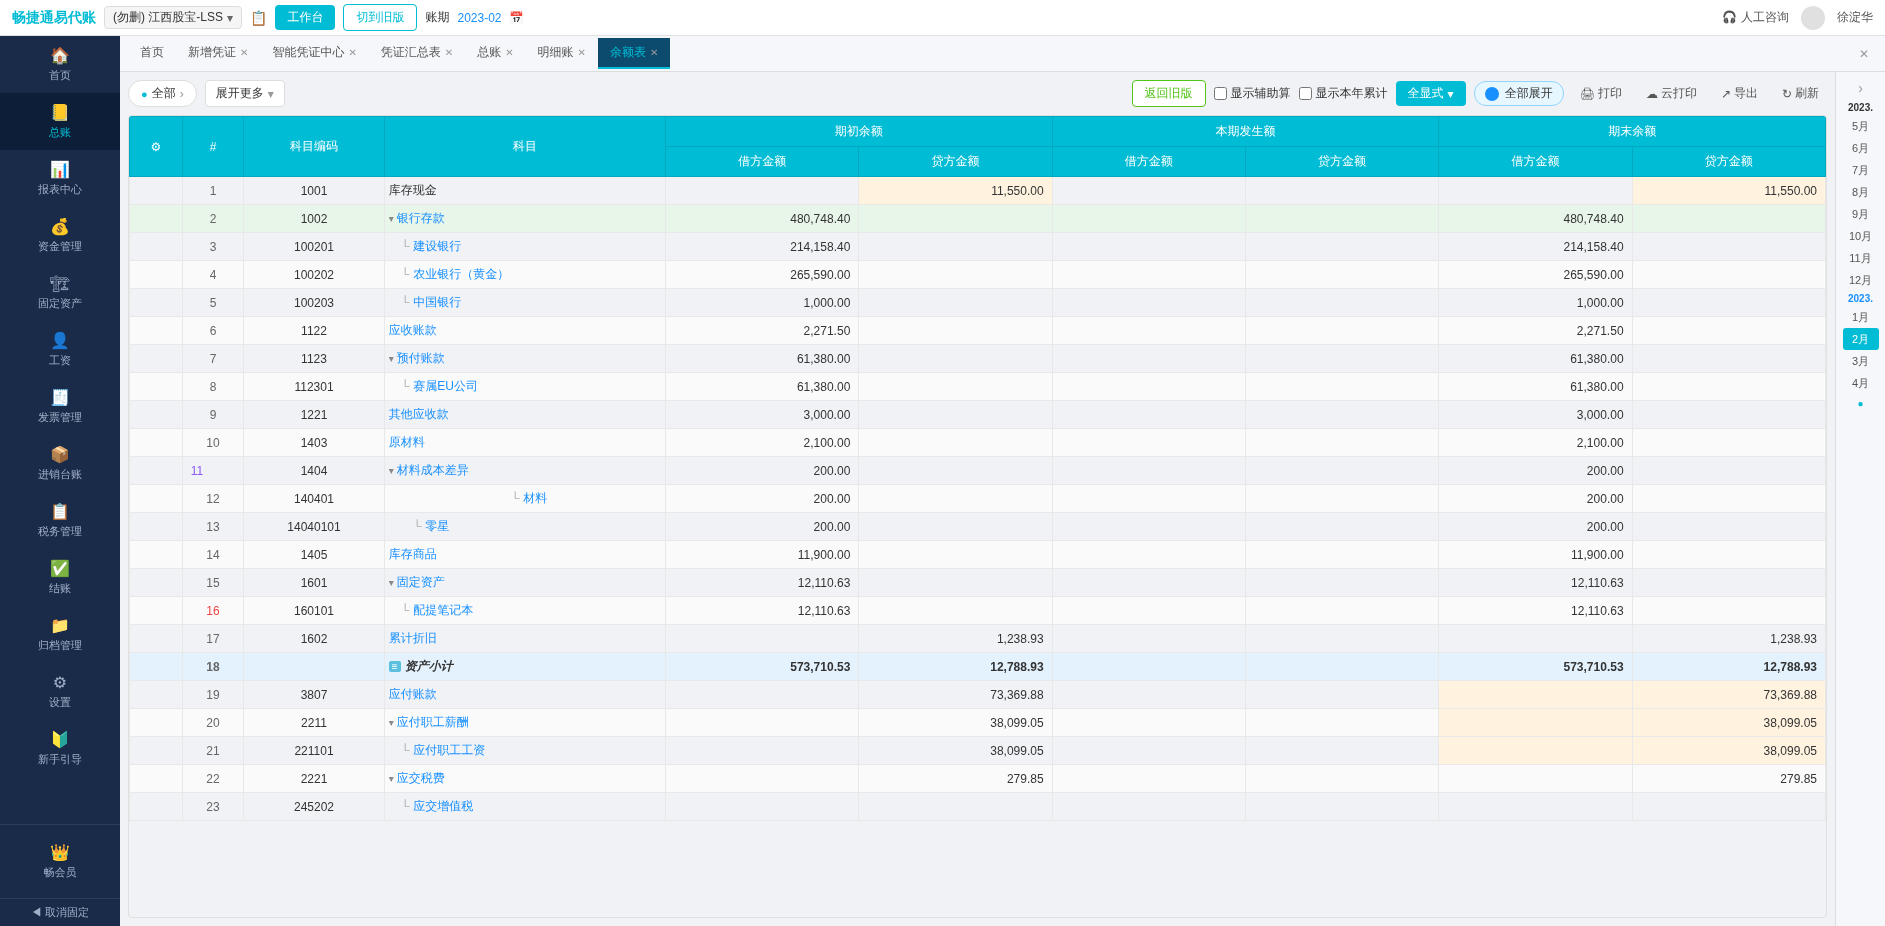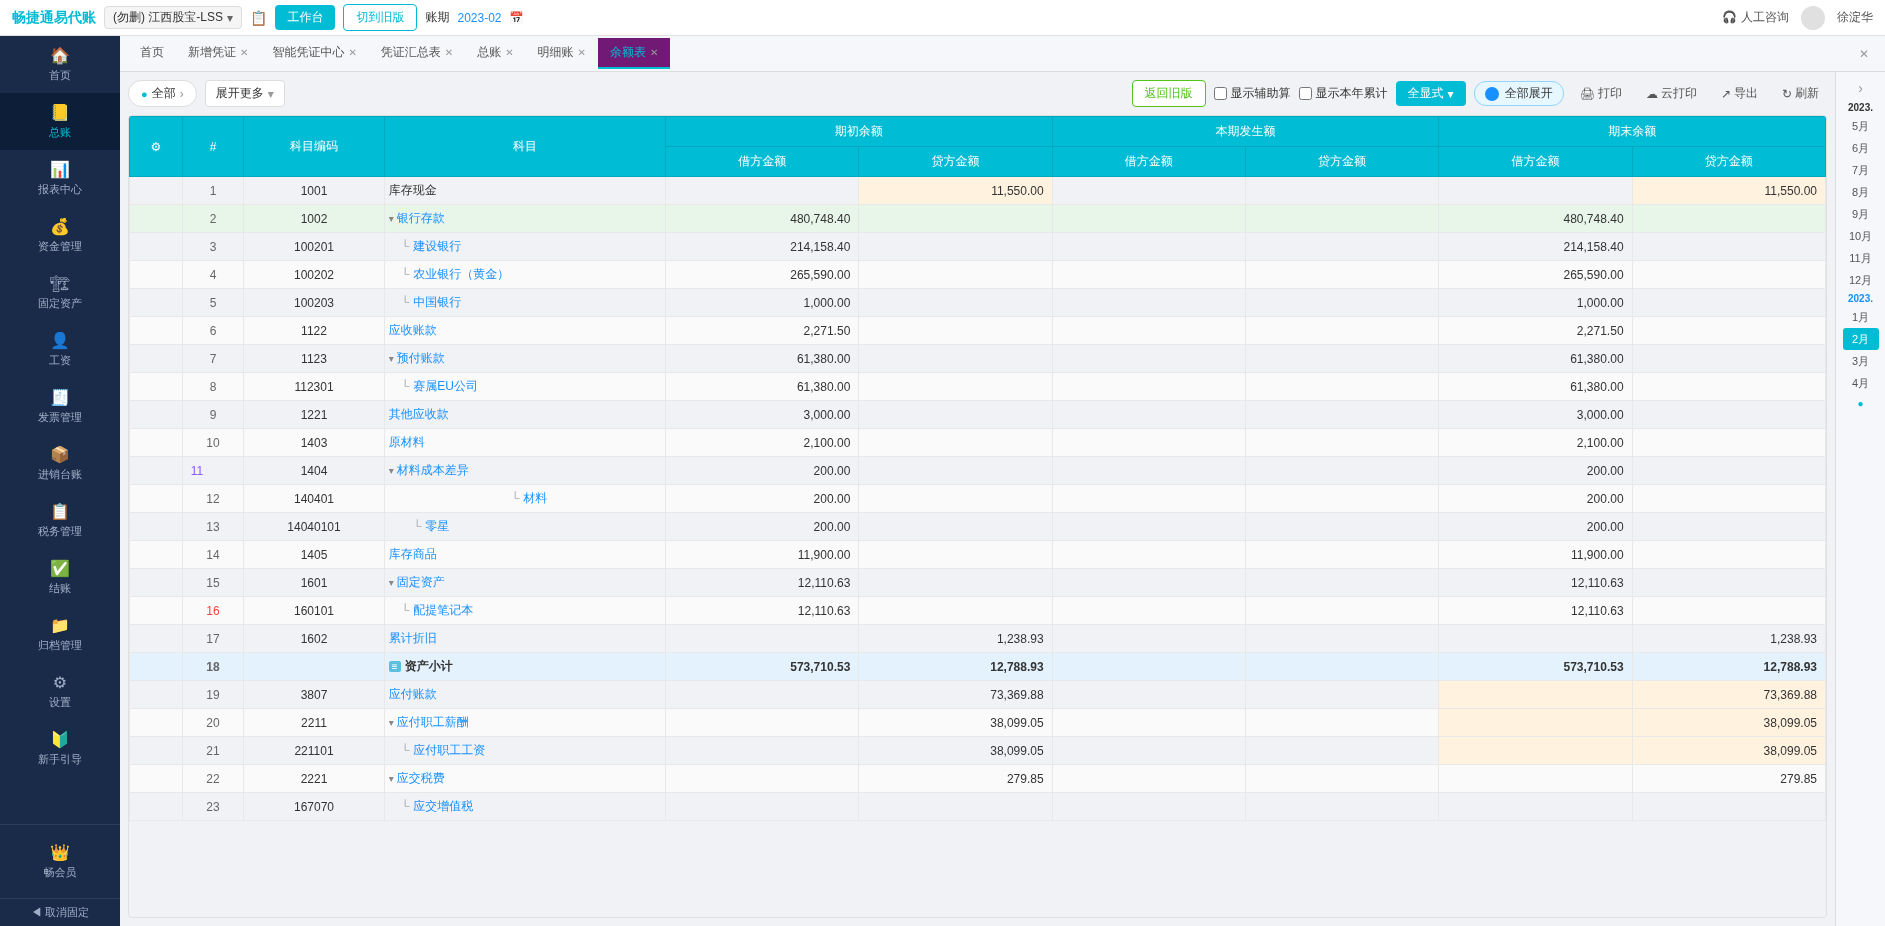--- a/index.html
+++ b/index.html
@@ -181,21 +181,21 @@
         <span class="close-btn">✕</span>
       </div>
       <div class="tab-item">
         <span>总账</span>
         <span class="close-btn">✕</span>
       </div>
       <div class="tab-item">
         <span>明细账</span>
         <span class="close-btn">✕</span>
       </div>
-      <div class="tab-item active" style="background:#701a75;border-bottom:2px solid #00bcd4;color:#00bcd4;">
+      <div class="tab-item active" style="background:#0c4a6e;border-bottom:2px solid #00bcd4;color:#00bcd4;">
         <span>余额表</span>
         <span class="close-btn">✕</span>
       </div>
       <div class="spacer"></div>
       <span style="cursor:pointer;color:#999;padding:0 8px;">✕</span>
     </div>
 
     <div class="inner-content">
 
       <div class="main-panel">
@@ -470,21 +470,21 @@
                   <td style="text-align: right; padding-right: 8px;">1,238.93</td>
                   <td style="text-align: right; padding-right: 8px;"></td>
                   <td style="text-align: right; padding-right: 8px;"></td>
                   <td style="text-align: right; padding-right: 8px;"></td>
                   <td style="text-align: right; padding-right: 8px;">1,238.93</td>
                 </tr>
                 <tr style="background: rgb(227, 242, 253); font-weight: bold;">
                   <td style="color: rgb(204, 204, 204); text-align: center;"></td>
                   <td style="text-align: center; color: rgb(102, 102, 102);">18</td>
                   <td style="text-align: center;"></td>
-                  <td style="text-align: left; padding-left: 4px;"><span style="background:#5bc0de;color:#fff;border-radius:2px;padding:0 3px;margin-right:4px;font-size:10px;">≡</span>资产小计</td>
+                  <td style="text-align: left; padding-left: 4px; font-style: italic;"><span style="background:#5bc0de;color:#fff;border-radius:2px;padding:0 3px;margin-right:4px;font-size:10px;">≡</span>资产小计</td>
                   <td style="text-align: right; padding-right: 8px;">573,710.53</td>
                   <td style="text-align: right; padding-right: 8px;">12,788.93</td>
                   <td style="text-align: right; padding-right: 8px;"></td>
                   <td style="text-align: right; padding-right: 8px;"></td>
                   <td style="text-align: right; padding-right: 8px;">573,710.53</td>
                   <td style="text-align: right; padding-right: 8px;">12,788.93</td>
                 </tr>
                 <tr>
                   <td style="color: rgb(204, 204, 204); text-align: center;"></td>
                   <td style="text-align: center; color: rgb(102, 102, 102);">19</td>
@@ -529,21 +529,21 @@
                   <td style="text-align: right; padding-right: 8px;"></td>
                   <td style="text-align: right; padding-right: 8px;">279.85</td>
                   <td style="text-align: right; padding-right: 8px;"></td>
                   <td style="text-align: right; padding-right: 8px;"></td>
                   <td style="text-align: right; padding-right: 8px;"></td>
                   <td style="text-align: right; padding-right: 8px;">279.85</td>
                 </tr>
                 <tr>
                   <td style="color: rgb(204, 204, 204); text-align: center;"></td>
                   <td style="text-align: center; color: rgb(102, 102, 102);">23</td>
-                  <td style="text-align: center;">167070</td>
+                  <td style="text-align: center;">245202</td>
                   <td style="text-align: left; padding-left: 16px;"><span style="color:#aaa;margin-right:4px;">└</span><a class="name-link" style="color:#1890ff;cursor:pointer;text-decoration:none;">应交增值税</a></td>
                   <td style="text-align: right; padding-right: 8px;"></td>
                   <td style="text-align: right; padding-right: 8px;"></td>
                   <td style="text-align: right; padding-right: 8px;"></td>
                   <td style="text-align: right; padding-right: 8px;"></td>
                   <td style="text-align: right; padding-right: 8px;"></td>
                   <td style="text-align: right; padding-right: 8px;"></td>
                 </tr>
               </tbody>
           </table>

